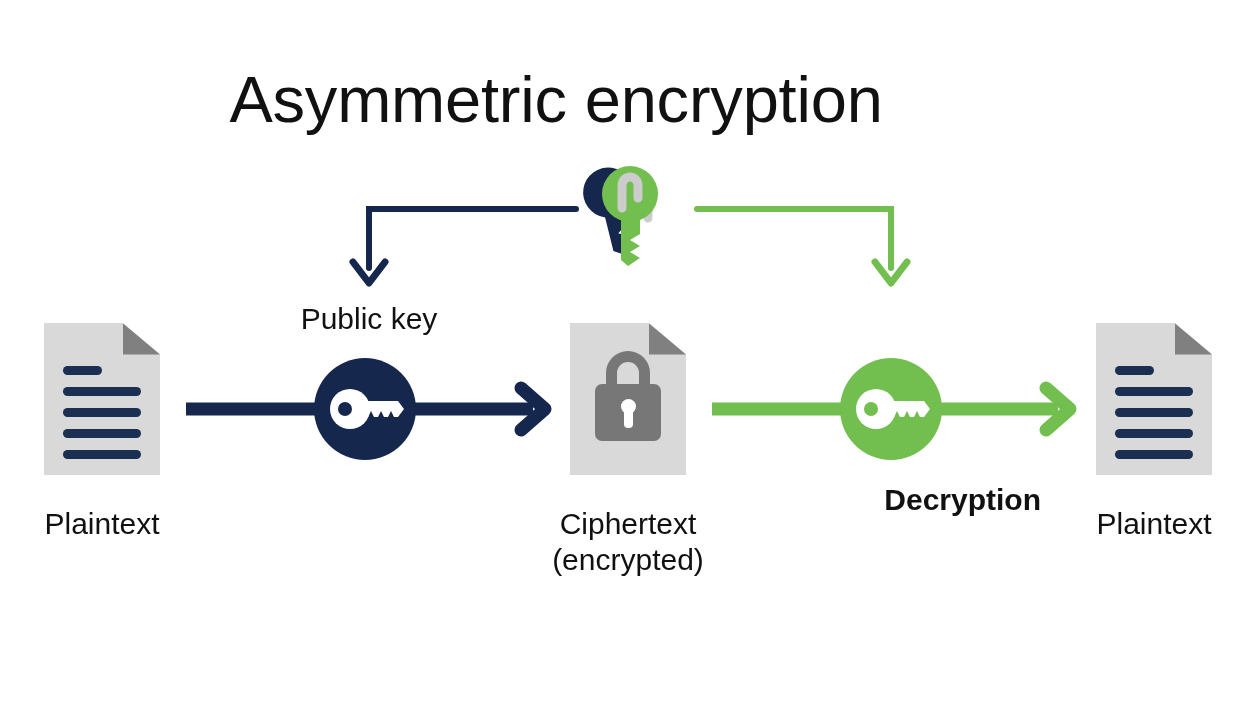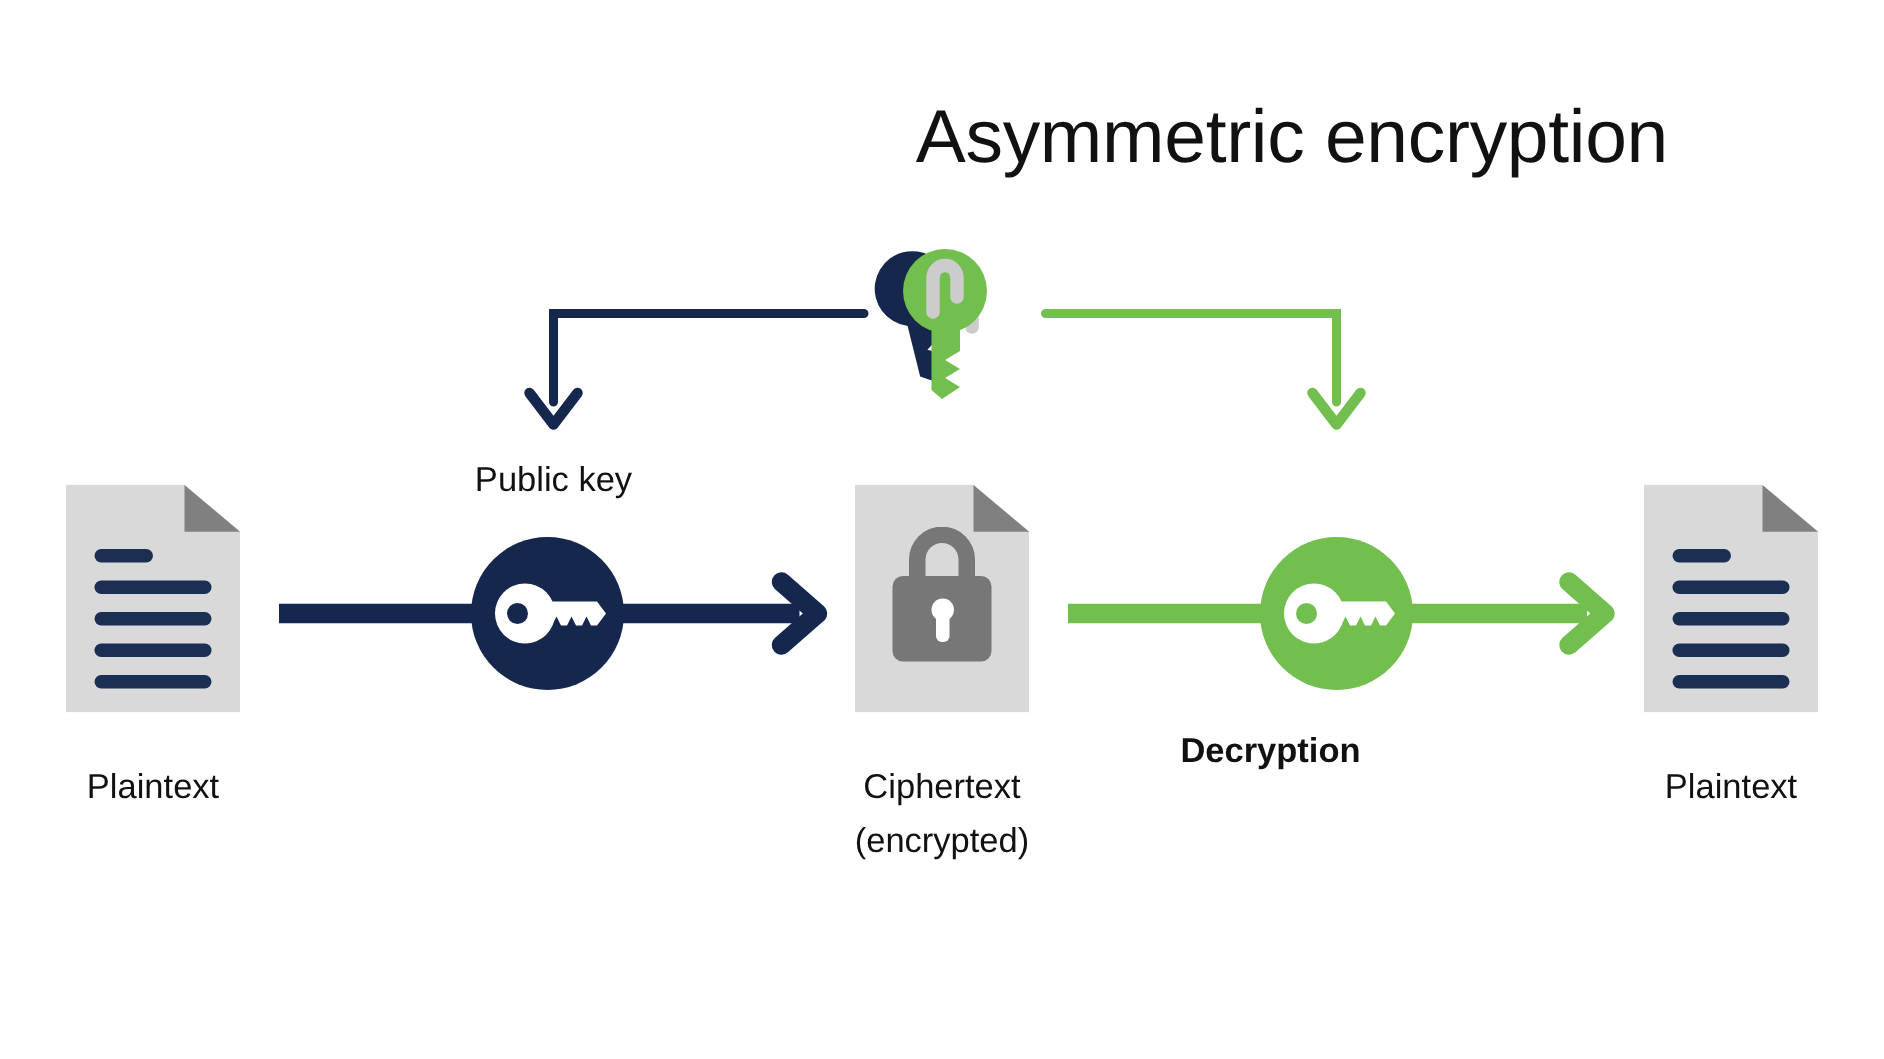--- a/index.html
+++ b/index.html
@@ -21,36 +21,36 @@
     left: 0; top: 0;
     width: 1256px;
     height: 706px;
   }
 
   .title {
     position: absolute;
     left: 0;
     top: 62px;
     width: 1112px;
-    text-align: right;
-    font-size: 50px;
+    text-align: center;
+    font-size: 65px;
     font-weight: 400;
     letter-spacing: -0.2px;
     color: #111111;
     white-space: nowrap;
   }
 
   
   .abs { position: absolute; }
 
   
   .caption {
     position: absolute;
     text-align: center;
-    font-size: 23px;
+    font-size: 30px;
     font-weight: 400;
     line-height: 38px;
     color: #111111;
     white-space: pre-line;
   }
   .caption.bold { font-weight: 700; }
 
   
   .doc {
     position: absolute;
@@ -222,21 +222,21 @@
       <circle cx="36" cy="51" r="20" fill="#ffffff"></circle>
       <circle cx="31" cy="51" r="7" fill="#72be4e"></circle>
       <path d="M 48 43 L 84 43 L 90 51 L 84 59 L 80 59 L 77 53 L 74 59 L 70 59 L 67 53 L 64 59 L 60 59 L 57 53 L 54 59 L 48 59 Z" fill="#ffffff"></path>
     </svg>
   </div>
 
   <div class="caption" style="left:219px; top:300px; width:300px;">Public key</div>
 
 
 
-  <div class="caption bold" style="left:697px; top:481px; width:300px;">Decryption</div>
+  <div class="caption bold" style="left:741px; top:481px; width:300px;text-align:right;">Decryption</div>
 
   <div class="caption" style="left:-48px; top:505px; width:300px;">Plaintext</div>
 
   <div class="caption" style="left:1004px; top:505px; width:300px;">Plaintext</div>
 
   <div class="caption" style="left:478px; top:505px; width:300px;">Ciphertext</div>
   <div class="caption" style="left:478px; top:541px; width:300px;">(encrypted)</div>
 
 </div>
 

